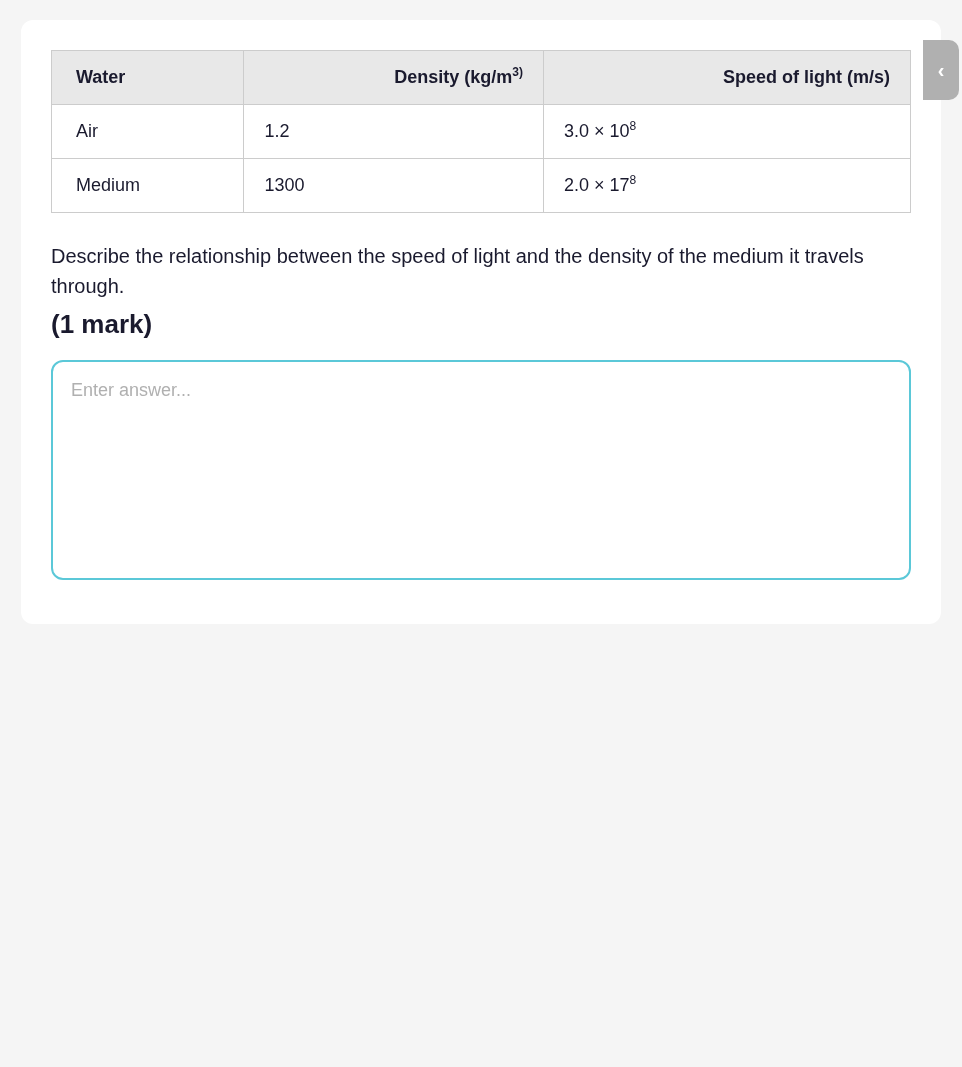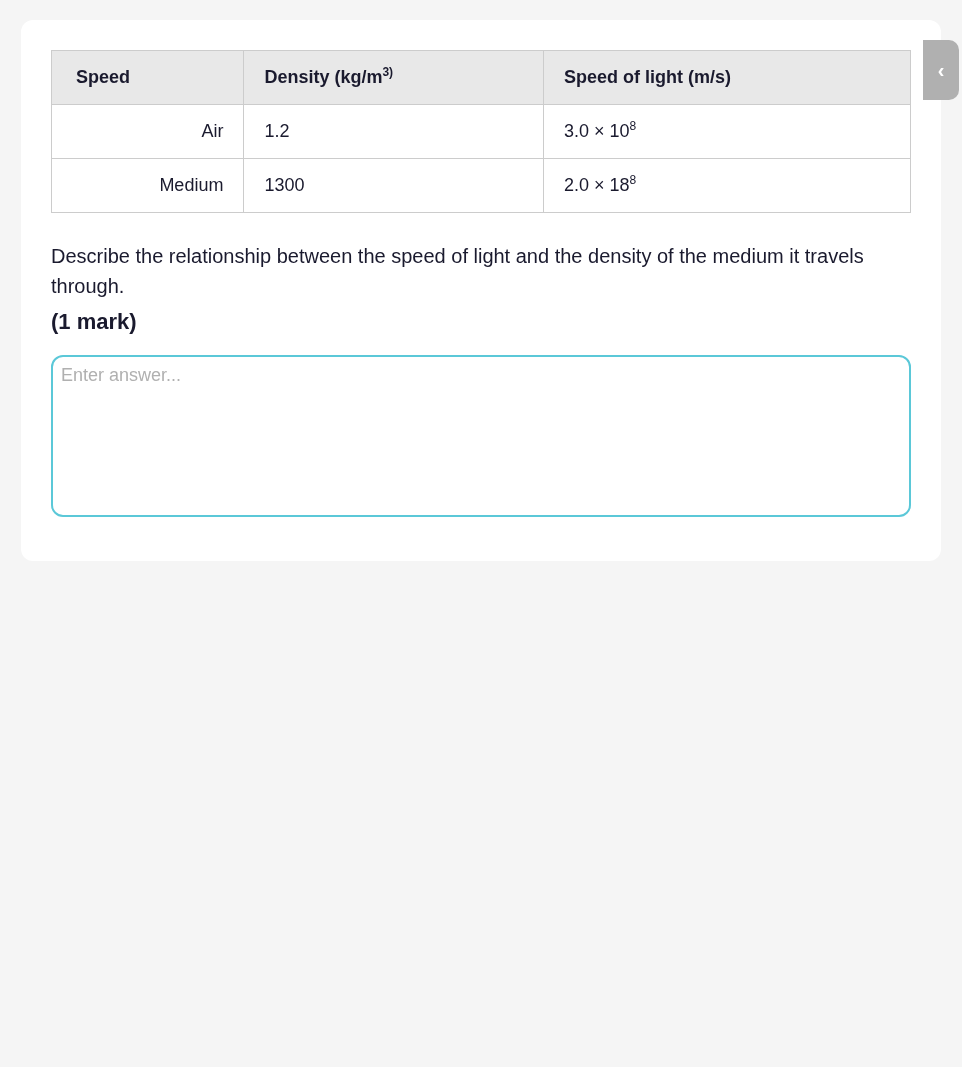--- a/index.html
+++ b/index.html
@@ -54,39 +54,39 @@
       border-collapse: collapse;
       margin-bottom: 28px;
     }
 
     .data-table th {
       background: #e8e8e8;
       font-weight: 700;
       font-size: 18px;
       color: #1a1a2e;
       padding: 16px 20px;
-      text-align: left;
+      text-align: right;
       border: 1px solid #cccccc;
     }
 
     .data-table th.medium-header {
       text-align: left;
       padding-left: 24px;
     }
 
     .data-table td {
       padding: 16px 20px;
       text-align: left;
       border: 1px solid #cccccc;
       font-size: 18px;
       color: #1a1a2e;
     }
 
     .data-table td.medium-cell {
-      text-align: right;
+      text-align: left;
       padding-left: 24px;
     }
 
     .data-table tbody tr {
       background: #ffffff;
     }
 
     .superscript {
       font-size: 12px;
       vertical-align: super;
@@ -96,33 +96,33 @@
     
     .question-text {
       font-size: 20px;
       color: #1a1a2e;
       line-height: 1.5;
       margin-bottom: 8px;
     }
 
     
     .mark-label {
-      font-size: 22px;
+      font-size: 26px;
       font-weight: 700;
       color: #1a1a2e;
       margin-bottom: 20px;
     }
 
     
     .answer-textarea {
       width: 100%;
-      height: 162px;
+      height: 220px;
       border: 2.5px solid #5bc8d8;
       border-radius: 12px;
-      padding: 8px;
+      padding: 18px;
       font-size: 18px;
       color: #999999;
       resize: none;
       outline: none;
       font-family: inherit;
     }
 
     .answer-textarea::placeholder {
       color: #b0b0b0;
       font-size: 18px;
@@ -135,40 +135,40 @@
 
   
   <div class="collapse-handle">
     <span class="collapse-handle-icon">‹</span>
   </div>
 
   
   <table class="data-table">
     <thead>
       <tr>
-        <th class="medium-header">Speed</th>
+        <th class="medium-header">Water</th>
         <th>
           <span>Density (kg/m</span><span class="superscript">3)</span>
         </th>
         <th>Speed of light (m/s)</th>
       </tr>
     </thead>
     <tbody>
       <tr>
         <td class="medium-cell">Air</td>
         <td>1.2</td>
         <td>
           <span>3.0 × 10</span><span class="superscript">8</span>
         </td>
       </tr>
       <tr>
         <td class="medium-cell">Medium</td>
         <td>1300</td>
         <td>
-          <span>2.0 × 18</span><span class="superscript">8</span>
+          <span>2.0 × 17</span><span class="superscript">8</span>
         </td>
       </tr>
     </tbody>
   </table>
 
   
   <p class="question-text">Describe the relationship between the speed of light and the density of the medium it travels through.</p>
 
   
   <p class="mark-label">(1 mark)</p>

